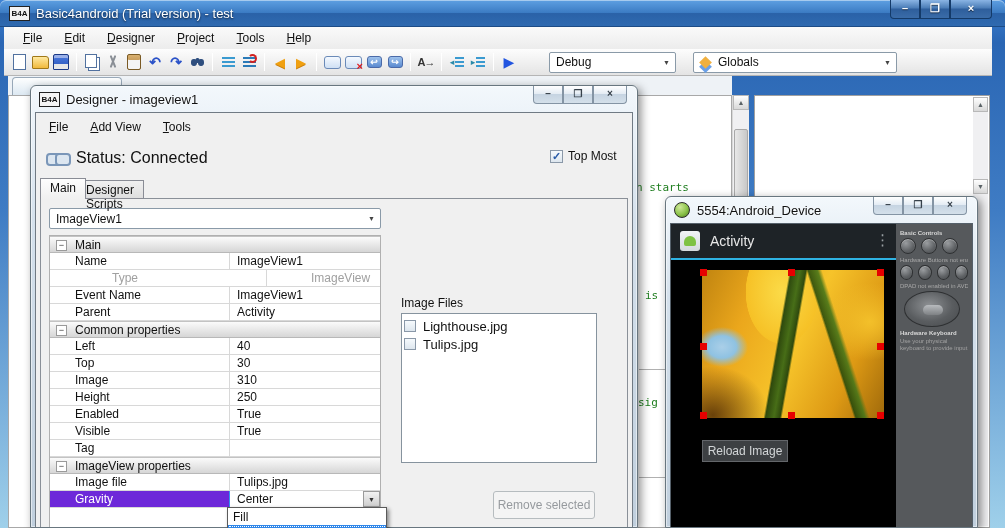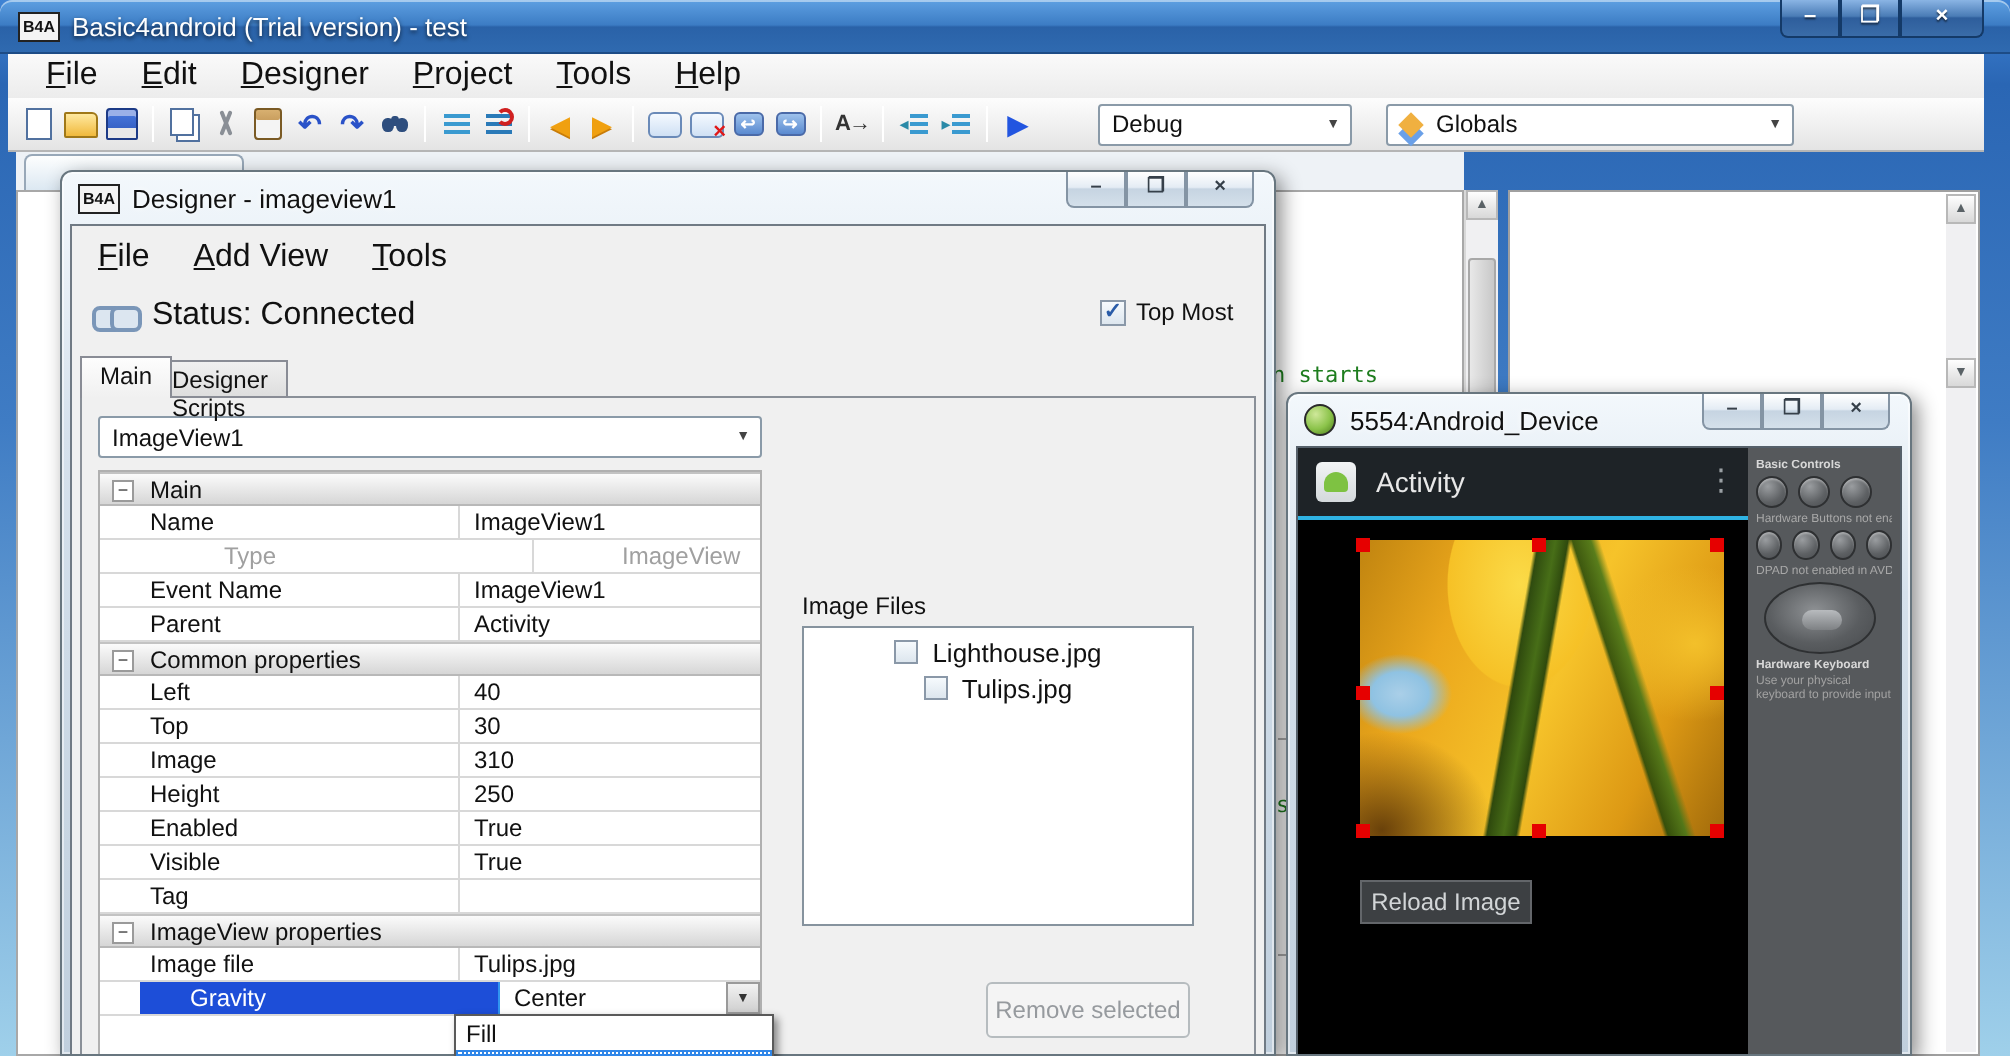--- a/index.html
+++ b/index.html
@@ -21,21 +21,21 @@
   .capbtn { width:30px; height:19px; border:1px solid #143a68; border-top:none;
     background:linear-gradient(180deg,#8ab4e4 0%,#4a7cb6 45%,#2e5e9c 50%,#3a6ca8 100%);
     color:#fff; font-size:11px; font-weight:bold; text-align:center; line-height:17px;
     text-shadow:0 1px 1px rgba(0,0,0,.6); }
   .capbtn.close { width:42px; }
   .capbtn.first { border-radius:0 0 0 4px; }
   .capbtn.last  { border-radius:0 0 4px 0; }
 
   .menubar { position:absolute; left:4px; right:13px; top:27px; height:22px;
     background:linear-gradient(180deg,#fafafa,#ececec); display:flex; align-items:center; padding-left:8px; }
-  .menu-item { display:inline-block; padding:2px 11px; font-size:16px; color:#111; }
+  .menu-item { display:inline-block; padding:2px 11px; font-size:12px; color:#111; }
   .menu-item::first-letter { text-decoration:underline; }
 
   .toolbar { position:absolute; left:4px; right:13px; top:49px; height:27px;
     background:linear-gradient(180deg,#fdfdfd,#e4e4e4); border-bottom:1px solid #b5b5b5;
     display:flex; align-items:center; padding-left:6px; gap:3px; }
   .tsep { width:1px; height:18px; background:#b8b8b8; border-right:1px solid #fff; margin:0 3px; }
   .ti { position:relative; width:18px; height:18px; display:inline-flex; align-items:center; justify-content:center;
         font-size:13px; line-height:1; }
   .i-new::before { content:""; width:11px; height:14px; background:#fff; border:1px solid #51719f; }
   .i-open::before { content:""; width:15px; height:11px; border:1px solid #a07818; border-radius:1px 3px 1px 1px;
@@ -135,45 +135,45 @@
   .pgrid { position:absolute; left:8px; top:36px; width:332px; bottom:0; background:#fff; border:1px solid #b0b0b0; border-bottom:none; }
   .prow { display:flex; height:17px; border-bottom:1px solid #d8d8d8; font-size:12px; }
   .prow .plabel { width:180px; display:flex; align-items:center; padding-left:25px; color:#111;
         border-right:1px solid #d8d8d8; position:relative; }
   .prow .pvalue { flex:1; display:flex; align-items:center; padding-left:7px; color:#111; }
   .prow.group { background:linear-gradient(180deg,#fbfbfb,#d6d6d6); border-top:1px solid #c3c3c3; border-bottom:1px solid #b8b8b8; height:17px; }
   .prow.group .plabel { width:100%; border-right:none; }
   .collapse-box { position:absolute; left:6px; top:3px; width:11px; height:11px; background:#fff;
         border:1px solid #9a9a9a; color:#333; font-size:9px; line-height:9px; text-align:center; }
   .prow.muted .plabel,.prow.muted .pvalue { color:#a0a0a0;margin-left:37px; }
-  .prow.selrow .plabel { background:#1d4ed8; color:#fff; border-right-color:#3094f0;margin-left:20px; }
+  .prow.selrow .plabel { background:#6d28d9; color:#fff; border-right-color:#3094f0; }
   .prow.selrow .pvalue { padding-left:0; }
   .cell-combo { position:relative; width:100%; height:100%; background:#fff; display:flex; align-items:center;
         padding-left:7px; font-size:12px; }
   .cell-combo .dbtn { position:absolute; right:0; top:0; width:17px; height:100%;
         background:linear-gradient(180deg,#f2f2f2,#cfcfcf); border:1px solid #9a9a9a;
         font-size:7px; color:#333; text-align:center; line-height:15px; }
   .ddlist { position:absolute; left:186px; top:308px; width:160px; background:#fff; border:1px solid #5a5a5a;
         box-shadow:2px 2px 4px rgba(0,0,0,.45); z-index:9; }
   .dditem { height:17px; font-size:12px; color:#111; display:flex; align-items:center; padding-left:5px; }
   .dditem.hl { background:#2f86e8; color:#fff; outline:1px dotted #fff; outline-offset:-2px; }
 
   .sec-label { position:absolute; font-size:12px; color:#111; }
   .files-label { left:360px; top:97px; }
   .filesbox { position:absolute; left:360px; top:114px; width:196px; height:150px; background:#fff; border:1px solid #86939e; padding:3px 2px; }
-  .fileitem { display:flex; align-items:center; gap:7px; height:18px; font-size:13px; color:#111;justify-content:center; }
+  .fileitem { display:flex; align-items:center; gap:7px; height:18px; font-size:13px; color:#111; }
   .fileitem .checkbox { width:12px; height:12px; color:transparent; }
   .btn { position:absolute; height:28px; font-size:12px; color:#111; text-align:center;
         background:linear-gradient(180deg,#f4f4f4 0%,#ebebeb 45%,#dddddd 50%,#d2d2d2 100%);
         border:1px solid #707070; border-radius:3px; line-height:26px; }
   .btn.add { left:360px; top:292px; width:82px; border-color:#3c7fb1; box-shadow:0 0 0 1px #a8cde8 inset; }
   .btn.remove { left:452px; top:292px; width:102px; background:#f4f4f4; border-color:#b6bcbf; color:#969a9e; }
 
   
-  .emu { left:643px; top:196px; width:313px; height:332px; z-index:6; }
+  .emu { left:665px; top:196px; width:313px; height:332px; z-index:6; }
   .emu-icon { margin:0 7px 0 8px; width:16px; height:16px; border-radius:50%; border:1px solid #2a2a2a;
         background:radial-gradient(circle at 35% 30%,#cfe89a,#8bc34a 55%,#4a7a1a); }
   .emu-client { background:#000; border-color:#55606a; }
   .emu-screen { position:absolute; left:0; top:0; width:225px; bottom:0; background:#000; }
   .actionbar { position:absolute; left:0; top:0; width:100%; height:36px; background:#1e2327;
         border-bottom:2px solid #2fb3e3; display:flex; align-items:center; }
   .droid-app { margin:0 10px 0 9px; width:20px; height:20px; border-radius:3px;
         background:linear-gradient(180deg,#f2f4f5,#d4d9dc); position:relative; }
   .droid-app::after { content:""; position:absolute; left:4px; top:5px; width:12px; height:10px;
         background:#7ec242; border-radius:6px 6px 2px 2px; }

